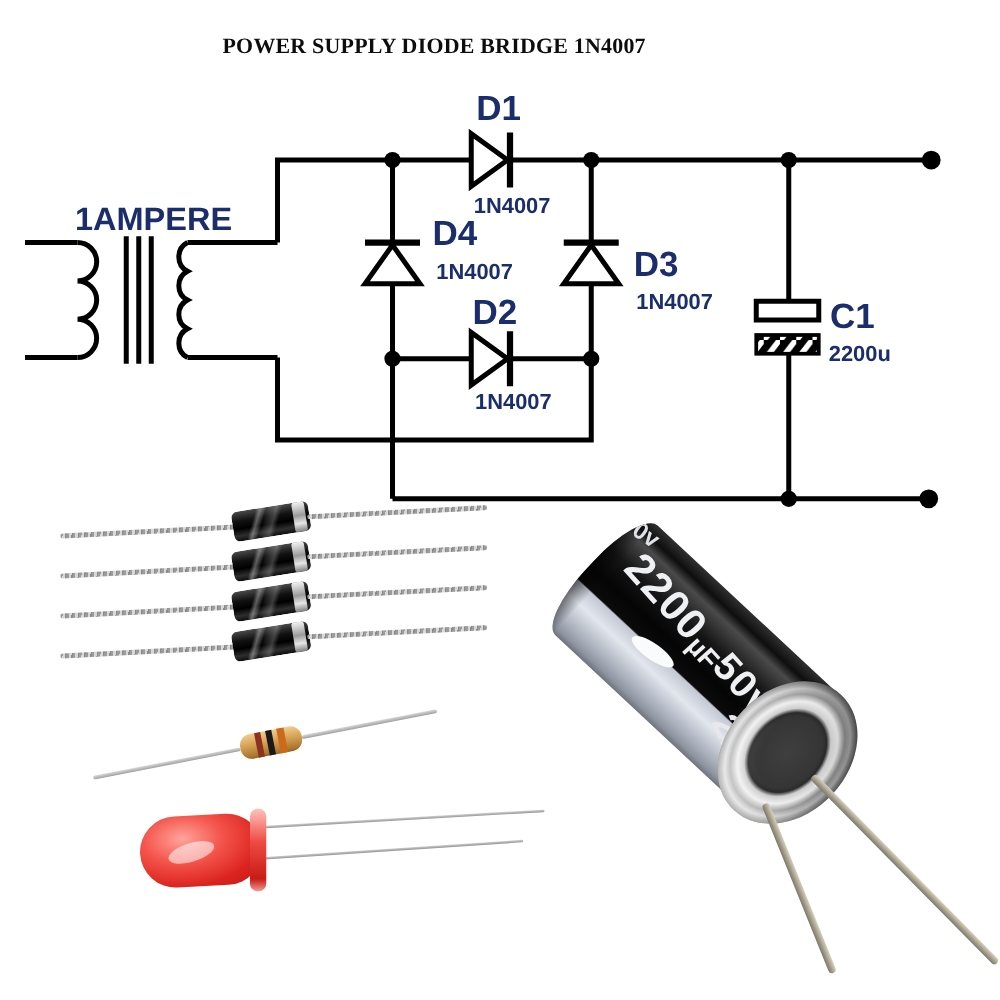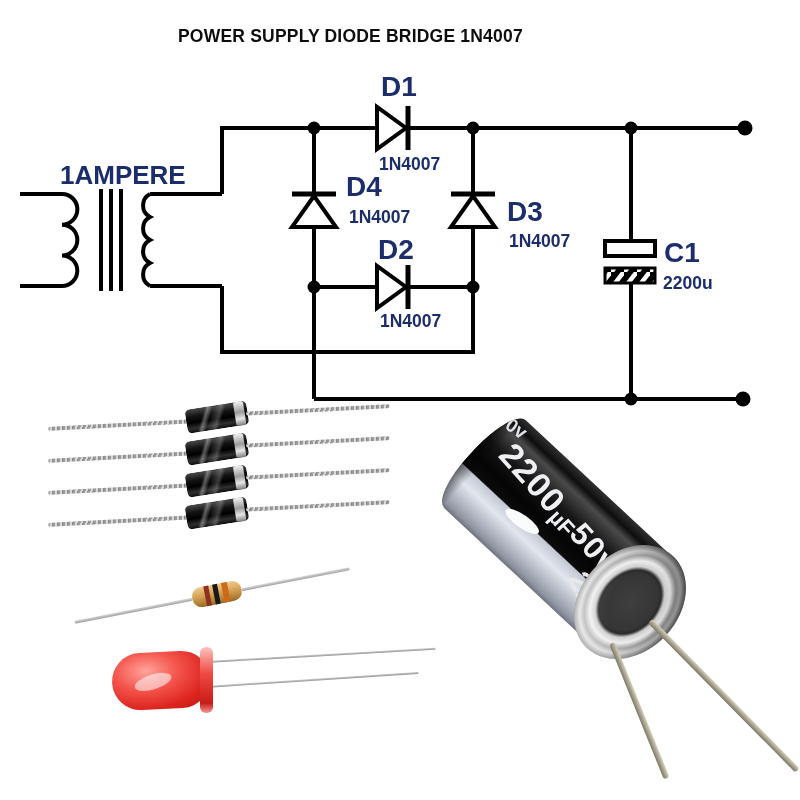--- a/index.html
+++ b/index.html
@@ -1,20 +1,20 @@
 <!DOCTYPE html>
 <html><head>
 <meta charset="utf-8">
 <style>
   html,body{margin:0;padding:0;background:#fff;}
   .stage{position:relative;width:800px;height:800px;background:#ffffff;overflow:hidden;
          font-family:"Liberation Sans",sans-serif;}
   
   .title{position:absolute;left:178px;top:26px;margin:0;font-size:17.5px;font-weight:bold;
-         color:#0d0d0d;letter-spacing:.2px;}
+         color:#0d0d0d;letter-spacing:.2px;font-family:Liberation Serif, serif;}
   
   .schematic{position:absolute;left:0;top:0;}
   .lbl{font-family:"Liberation Sans",sans-serif;font-weight:bold;fill:#1b2e6b;}
   .lbl-big{font-size:28px;}
   .lbl-small{font-size:17.5px;}
   .lbl-xl{font-size:26px;}
   
   .diode-row{position:absolute;left:48px;width:342px;height:26px;transform:rotate(-3deg);}
   .d-lead{position:absolute;height:4px;border-radius:2px;
           background:repeating-linear-gradient(100deg,#9c9c9c 0 2px,#d8d8d8 2px 4px,#8a8a8a 4px 5px);}

